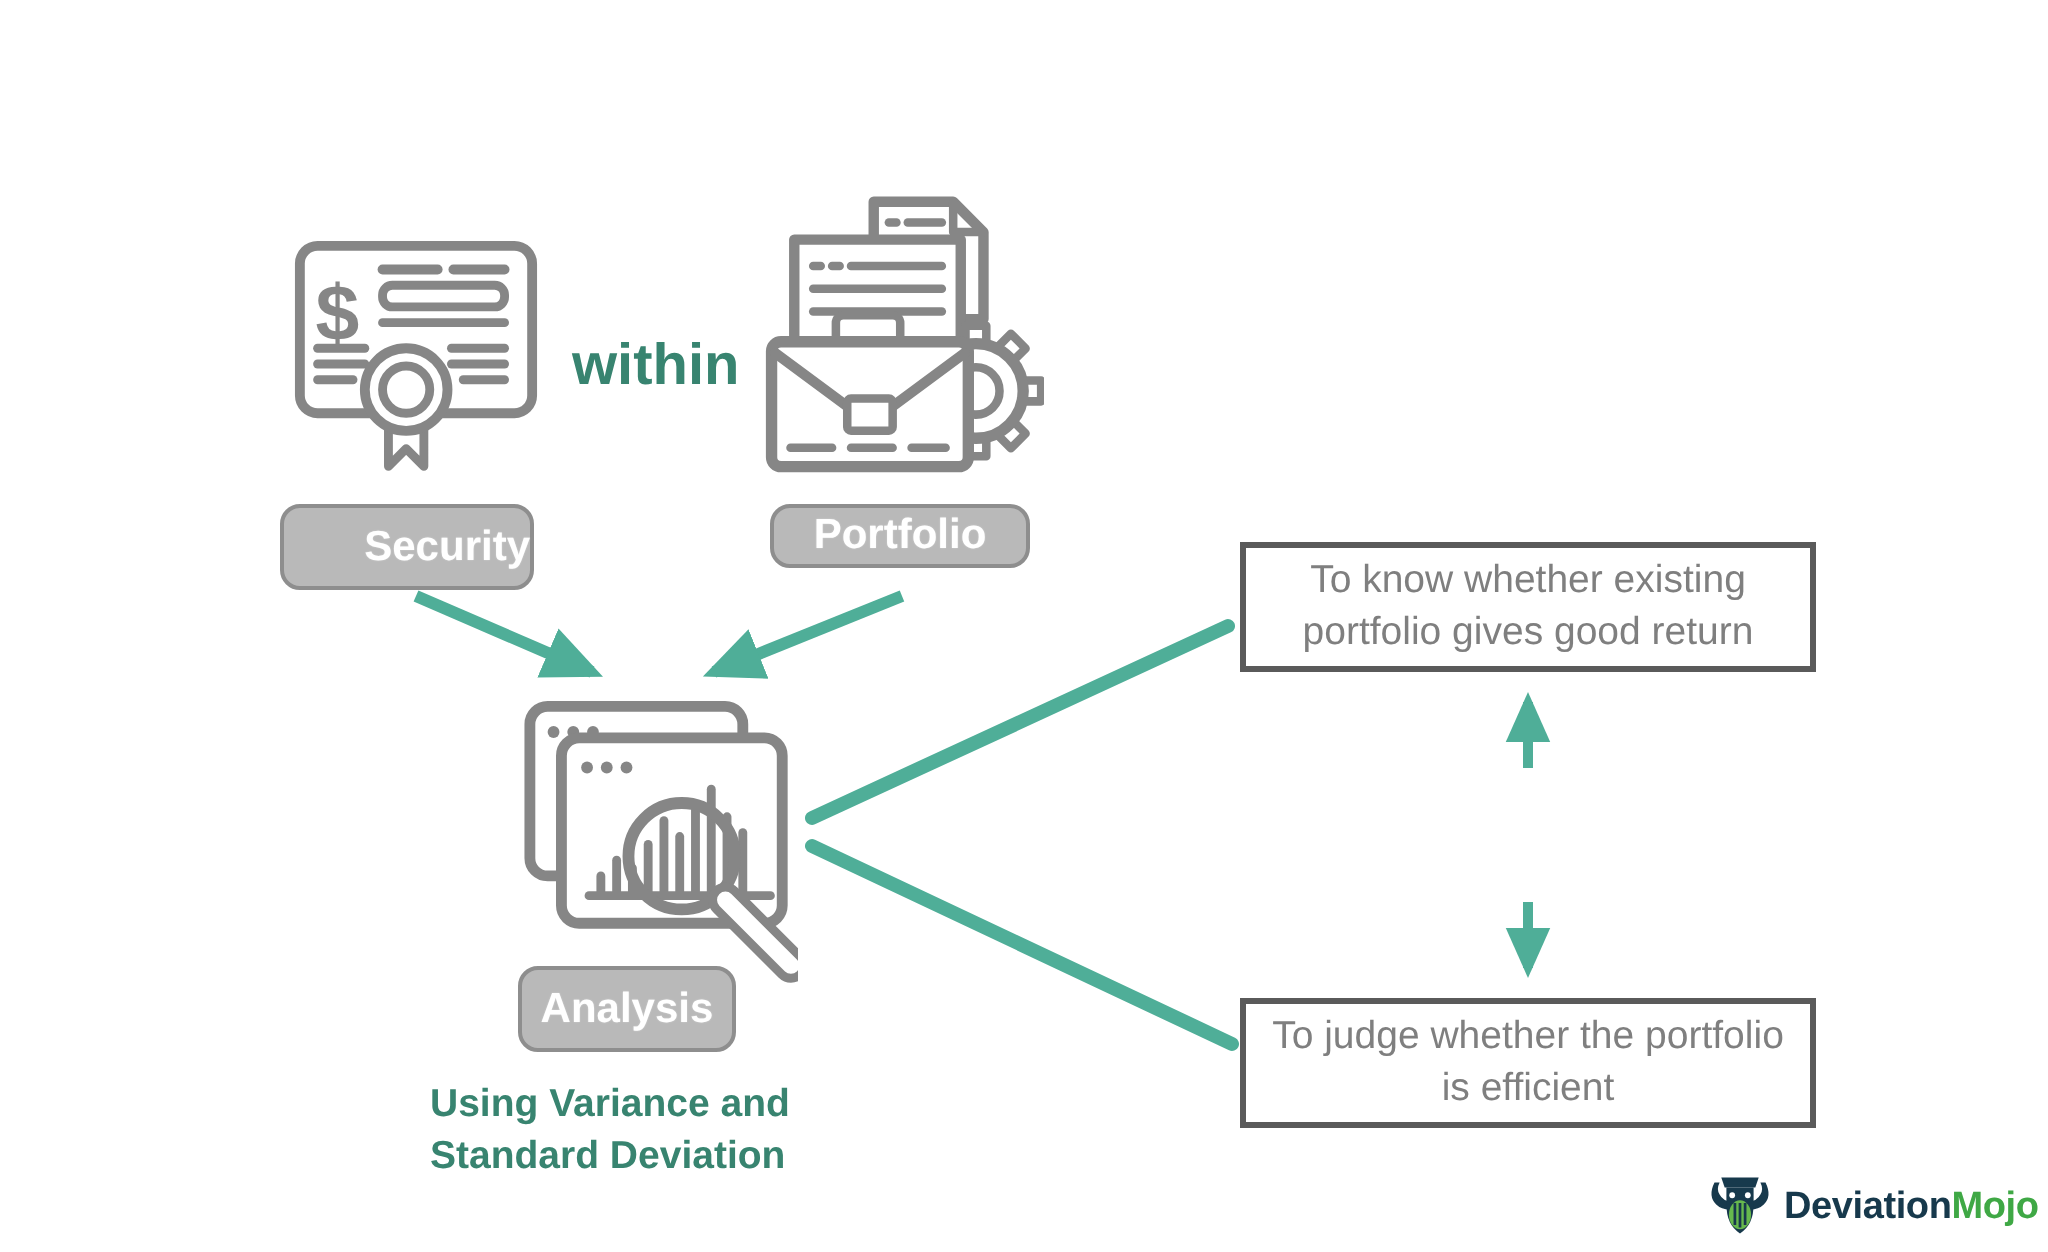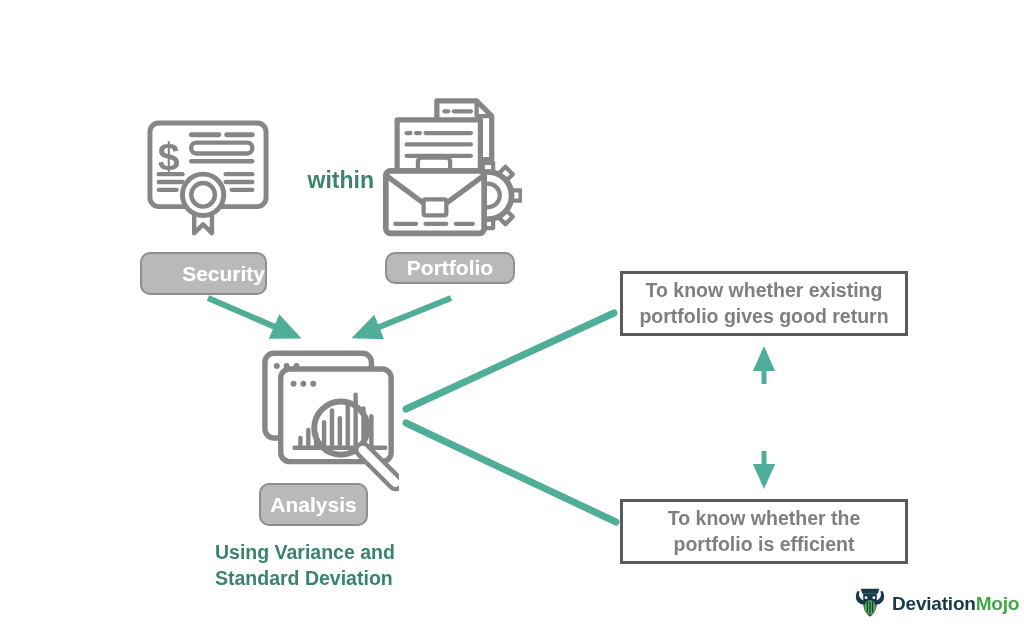--- a/index.html
+++ b/index.html
@@ -7,22 +7,22 @@
     position:relative; width:1024px; height:626px; background:#ffffff;
     font-family:"Liberation Sans", sans-serif; overflow:hidden;
     -webkit-font-smoothing:antialiased;
   }
   .title {
     position:absolute; top:12px; left:0; width:100%; text-align:center;
     font-size:30px; font-weight:bold; letter-spacing:0.2px;
     color:var(--teal-text,#388470);
   }
   .within {
-    position:absolute; left:286px; top:167px; width:88px; text-align:right;
-    font-size:23px; font-weight:bold; color:var(--teal-text,#388470);
+    position:absolute; left:286px; top:167px; width:88px; text-align:left;
+    font-size:29px; font-weight:bold; color:var(--teal-text,#388470);
   }
   .pill {
     position:absolute; box-sizing:border-box;
     background:var(--label-fill,#b9b9b9);
     border:2px solid var(--label-border,#8e8e8e);
     border-radius:10px; color:var(--label-text,#ffffff);
     font-weight:bold; font-size:21px;
     display:flex; align-items:center; justify-content:center;
     text-shadow:0 0 1px rgba(255,255,255,.4);
   }
@@ -30,21 +30,21 @@
   .pill-portfolio { left:385px; top:252px; width:130px; height:32px; }
   .pill-analysis  { left:259px; top:483px; width:109px; height:43px; }
   .caption {
     position:absolute; left:215px; top:540px; width:220px; text-align:left;
     font-size:19.5px; font-weight:bold; line-height:1.32;
     color:var(--teal-text,#388470);
   }
   .info-box {
     position:absolute; left:620px; width:288px; height:65px; box-sizing:border-box;
     background:#ffffff; border:3px solid var(--box-border,#5a5a5a);
-    color:var(--box-text,#7f7f7f); font-weight:bold; font-size:19.5px;
+    color:var(--box-text,#7f7f7f); font-weight:normal; font-size:19.5px;
     line-height:1.32; text-align:center;
     display:flex; align-items:center; justify-content:center; padding:2px 12px;
   }
   .box-1 { top:271px; }
   .box-2 { top:385px; }
   .box-3 { top:499px; }
   .icon { position:absolute; color:var(--icon-stroke,#868686); }
   .icon-certificate { left:146px; top:118px; width:124px; height:128px; }
   .icon-portfolio   { left:382px; top:93px;  width:140px; height:152px; }
   .icon-analysis    { left:261px; top:349px; width:138px; height:174px; }
@@ -154,21 +154,21 @@
   <div class="pill pill-analysis">
     <span>Analysis</span>
   </div>
 
   <div class="caption">Using Variance and Standard Deviation</div>
 
   <div class="info-box box-1">
     <span>To know whether existing portfolio gives good return</span>
   </div>
   <div class="info-box box-3">
-    <span>To know whether the portfolio is efficient</span>
+    <span>To judge whether the portfolio is efficient</span>
   </div>
 
   <svg class="connector" width="1024" height="626" viewBox="0 0 1024 626">
     <defs>
       <marker id="ah" orient="auto" markerUnits="strokeWidth" markerWidth="5" markerHeight="5" refX="3.6" refY="2" viewBox="0 0 4.5 4">
         <path d="M0,0 L4.5,2 L0,4 Z"></path>
       </marker>
     </defs>
     <line class="cline" x1="208" y1="298" x2="296" y2="336" stroke-width="6" marker-end="url(#ah)"></line>
     <line class="cline" x1="451" y1="298" x2="357" y2="336" stroke-width="6" marker-end="url(#ah)"></line>

